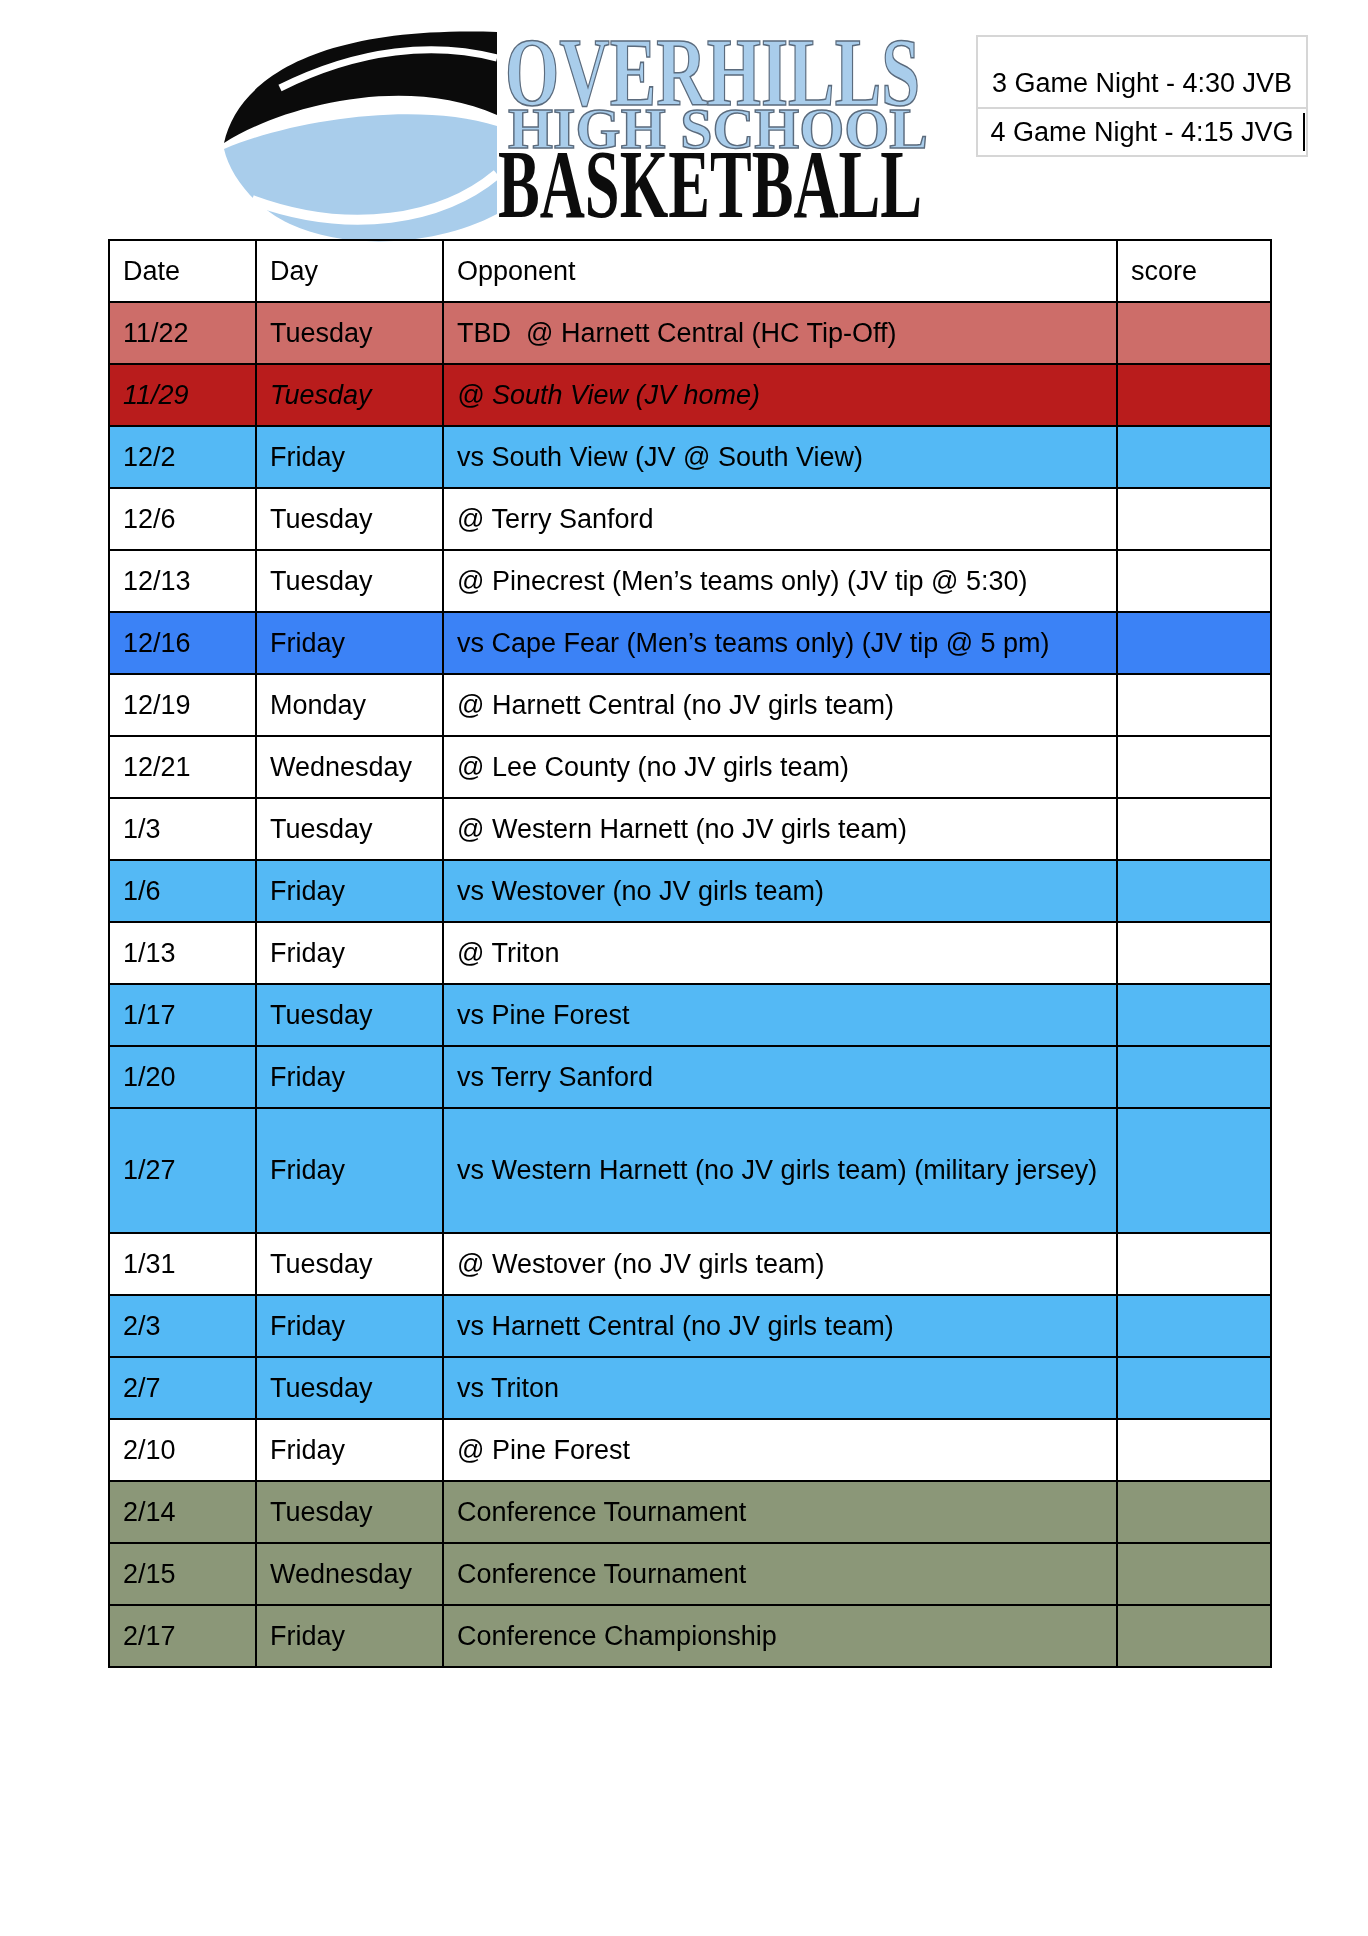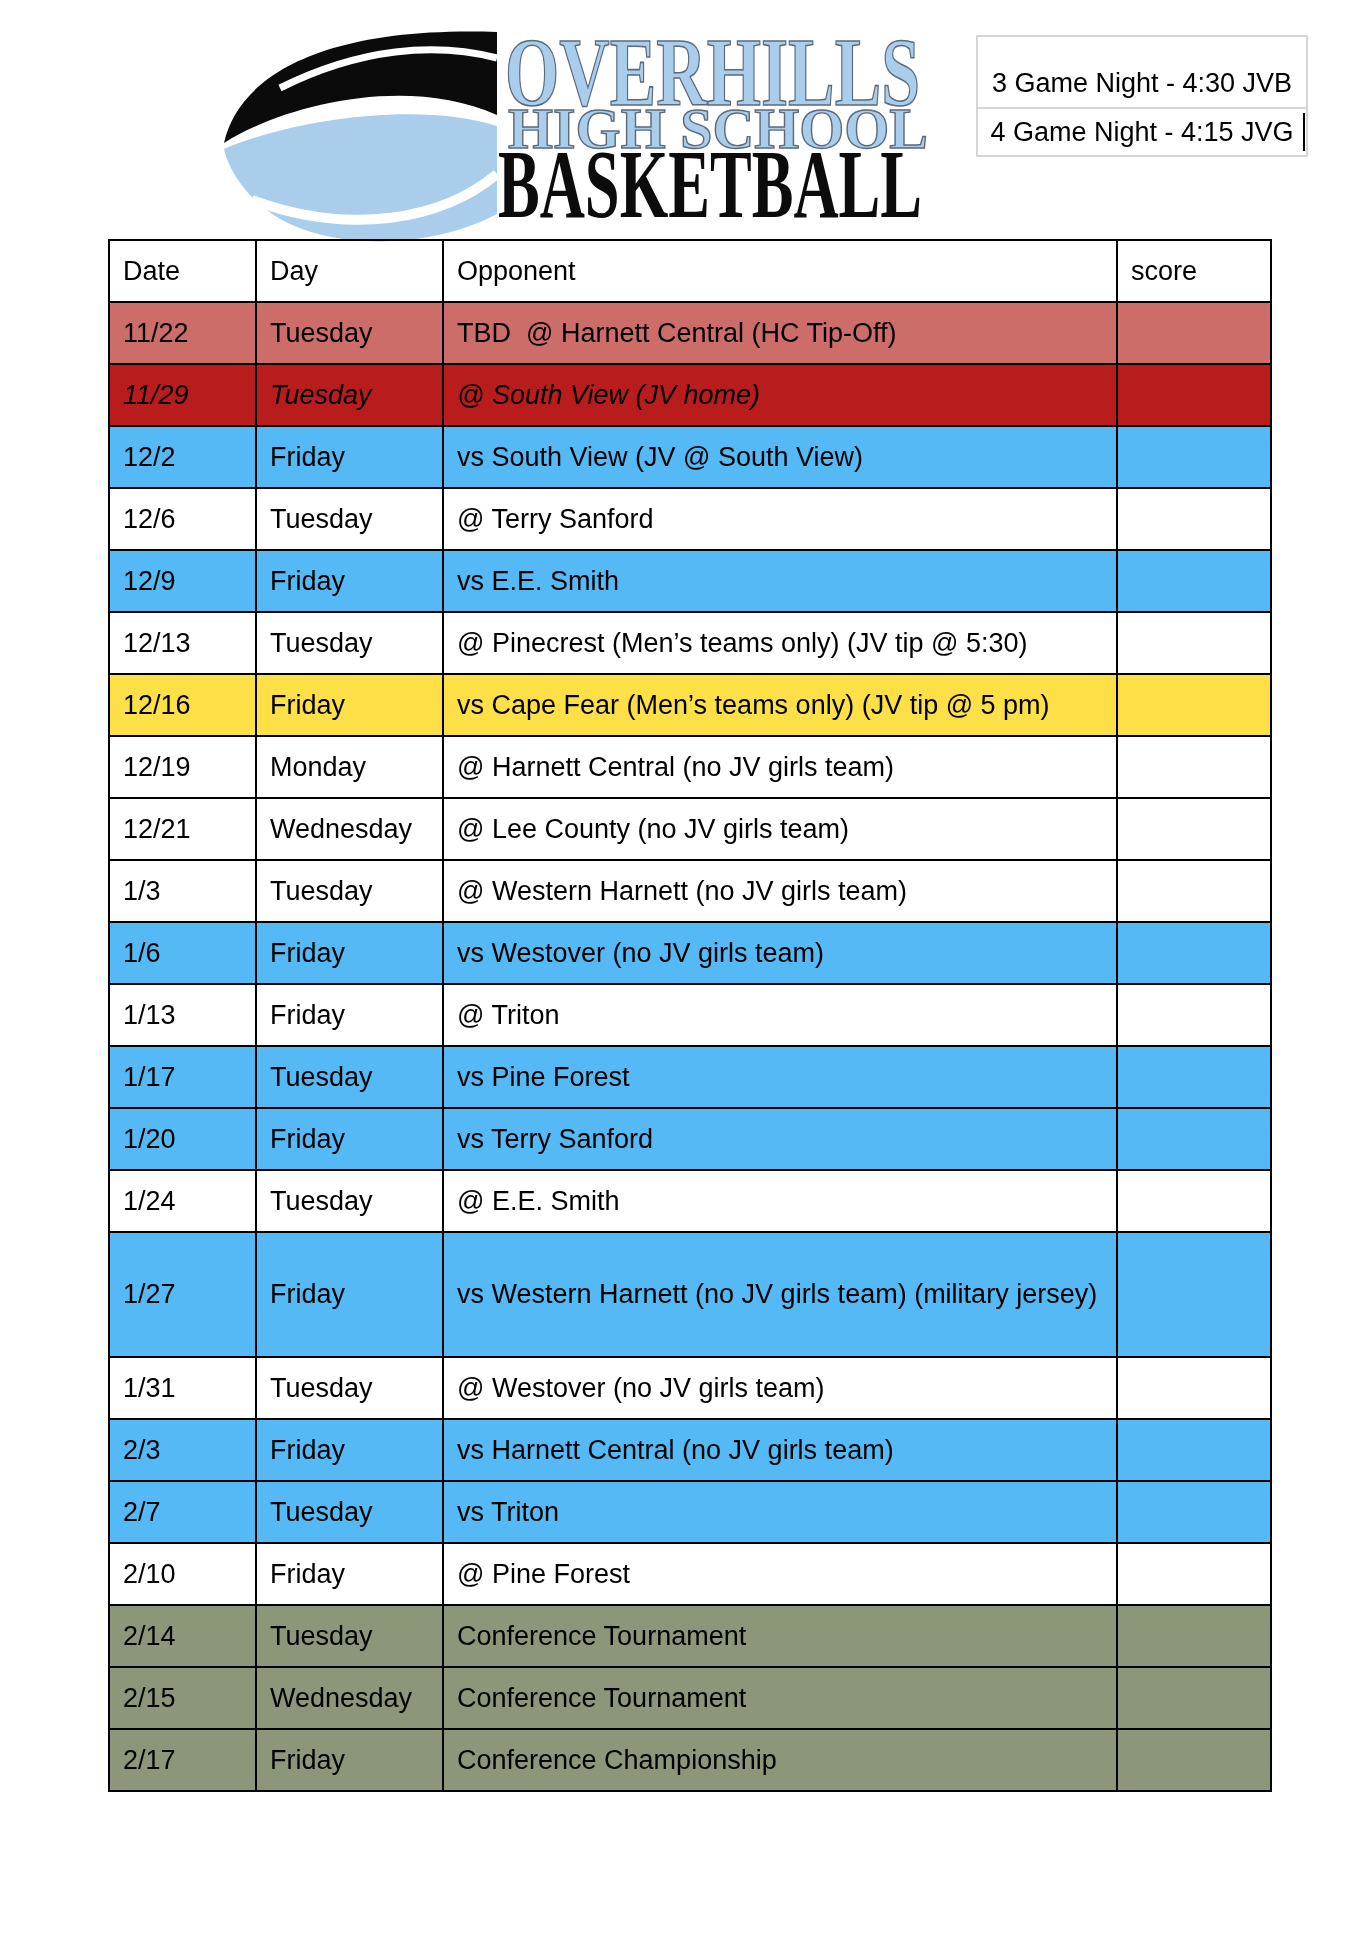--- a/index.html
+++ b/index.html
@@ -100,33 +100,27 @@
     <td>Friday</td>
     <td>vs South View (JV @ South View)</td>
     <td></td>
   </tr>
       <tr style="background-color: rgb(255, 255, 255);">
     <td>12/6</td>
     <td>Tuesday</td>
     <td>@ Terry Sanford</td>
     <td></td>
   </tr>
-      <tr style="background-color: rgb(84, 185, 245);">
-    <td>12/9</td>
-    <td>Friday</td>
-    <td>vs E.E. Smith</td>
-    <td></td>
-  </tr>
       <tr style="background-color: rgb(255, 255, 255);">
     <td>12/13</td>
     <td>Tuesday</td>
     <td>@ Pinecrest (Men’s teams only) (JV tip @ 5:30)</td>
     <td></td>
   </tr>
-      <tr style="background-color: #fde047;">
+      <tr style="background-color: #3b82f6;">
     <td>12/16</td>
     <td>Friday</td>
     <td>vs Cape Fear (Men’s teams only) (JV tip @ 5 pm)</td>
     <td></td>
   </tr>
       <tr style="background-color: rgb(255, 255, 255);">
     <td>12/19</td>
     <td>Monday</td>
     <td>@ Harnett Central (no JV girls team)</td>
     <td></td>
@@ -158,26 +152,20 @@
       <tr style="background-color: rgb(84, 185, 245);">
     <td>1/17</td>
     <td>Tuesday</td>
     <td>vs Pine Forest</td>
     <td></td>
   </tr>
       <tr style="background-color: rgb(84, 185, 245); margin-left: 40px;">
     <td>1/20</td>
     <td>Friday</td>
     <td>vs Terry Sanford</td>
-    <td></td>
-  </tr>
-      <tr style="background-color: rgb(255, 255, 255);">
-    <td>1/24</td>
-    <td>Tuesday</td>
-    <td>@ E.E. Smith</td>
     <td></td>
   </tr>
       <tr class="tall" style="background-color: rgb(84, 185, 245);">
     <td>1/27</td>
     <td>Friday</td>
     <td>vs Western Harnett (no JV girls team) (military jersey)</td>
     <td></td>
   </tr>
       <tr style="background-color: rgb(255, 255, 255);">
     <td>1/31</td>

